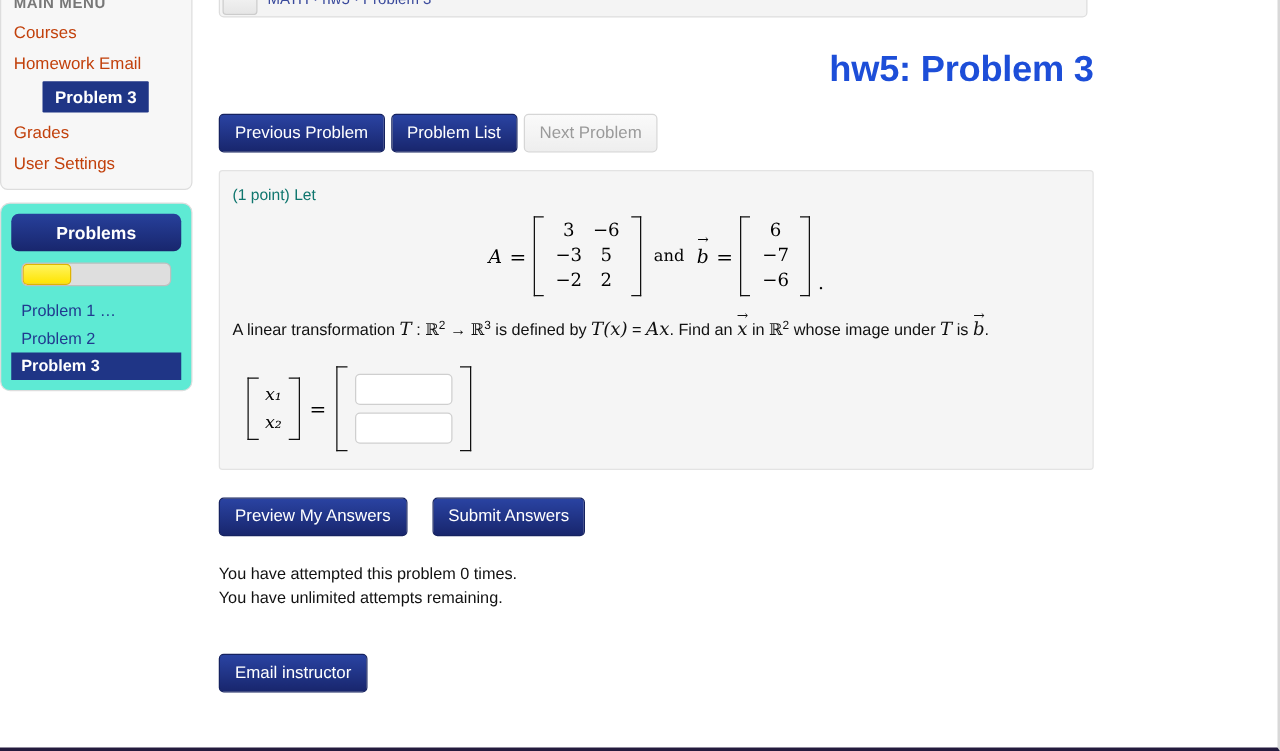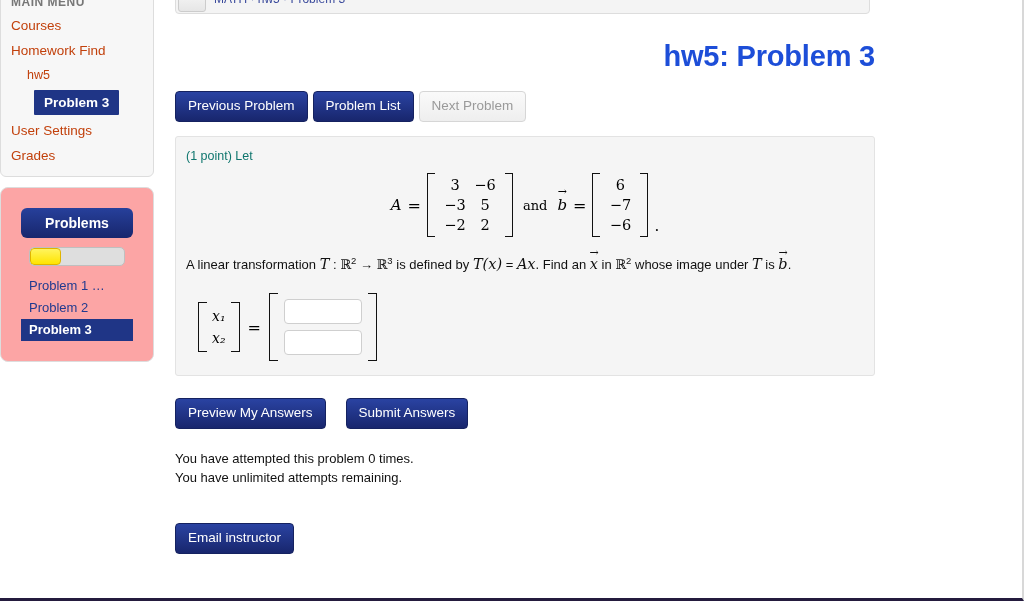--- a/index.html
+++ b/index.html
@@ -55,24 +55,24 @@
     margin: 1px 8px 1px 33px;
     padding-left: 10px;
     border-radius: 1px;
     display: inline-block;
     min-width: 84px;
   }
   .active-wrap { padding: 1px 0 2px 0; }
 
   
   #problems-panel {
-    background: #fca5a5;
+    background: #5eead4;
     border: 1px solid #dddddd;
     border-radius: 8px;
-    padding: 20px;
+    padding: 8px;
     width: 154px;
   }
   .problems-title {
     background: linear-gradient(#27409b, #18266d);
     color: #ffffff;
     font-weight: bold;
     font-size: 14px;
     text-align: center;
     border-radius: 6px;
     padding: 7px 0;
@@ -281,27 +281,26 @@
 
   <div id="topbar">
     <div id="topbar-toggle"></div>
     <div id="breadcrumb">MATH · hw5 · Problem 3</div>
   </div>
 
   <div id="sidebar">
     <div class="panel">
       <div class="panel-heading">MAIN MENU</div>
       <a class="menu-link" href="#">Courses</a>
-      <a class="menu-link" href="#">Homework Find</a>
-      <a class="menu-link lvl2" href="#">hw5</a>
+      <a class="menu-link" href="#">Homework Email</a>
       <div class="active-wrap">
         <a class="menu-link active" href="#">Problem 3</a>
       </div>
+      <a class="menu-link" href="#">Grades</a>
       <a class="menu-link" href="#">User Settings</a>
-      <a class="menu-link" href="#">Grades</a>
     </div>
 
     <div id="problems-panel">
       <div class="problems-title">Problems</div>
       <div class="progress-outer">
         <div class="progress-inner" id="progress-fill" style="width: 33%;"></div>
       </div>
       <a class="problem-link" href="#">Problem 1 …</a>
       <a class="problem-link" href="#">Problem 2</a>
       <a class="problem-link current" href="#">Problem 3</a>

